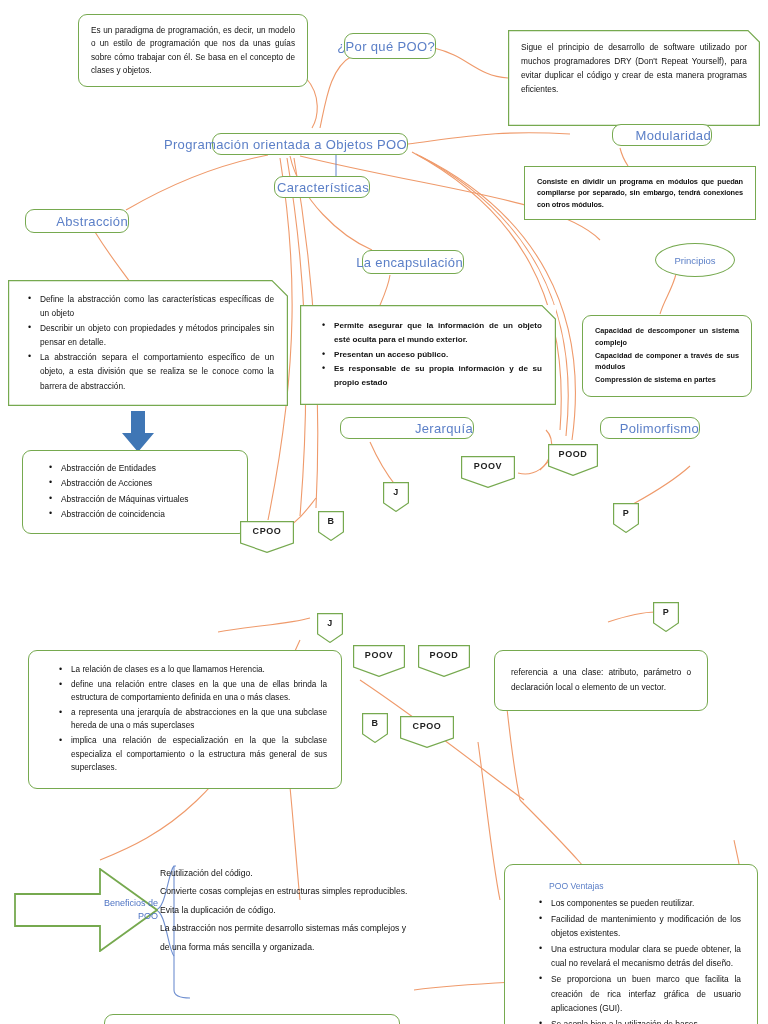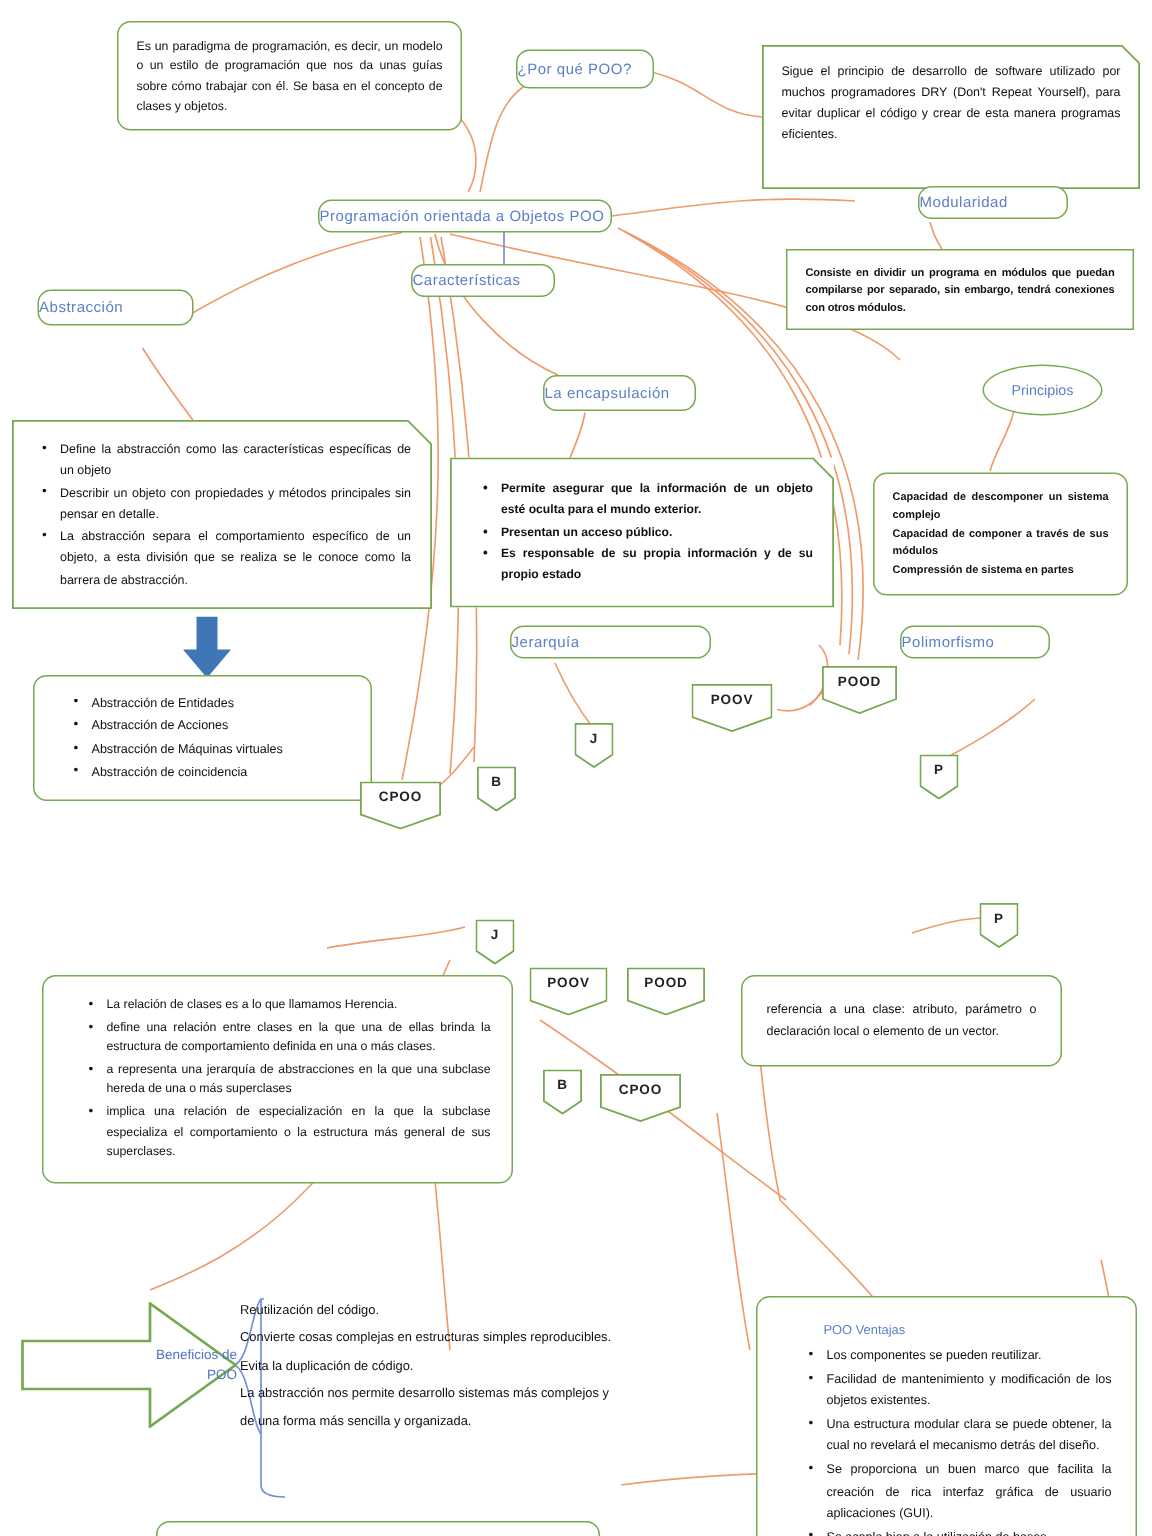--- a/index.html
+++ b/index.html
@@ -5,22 +5,22 @@
   html,body{margin:0;padding:0;background:#ffffff;}
   body{width:768px;height:1024px;position:relative;overflow:hidden;
        font-family:"Liberation Sans",sans-serif;}
   #canvas{position:absolute;left:0;top:0;width:768px;height:1024px;}
   svg.links{position:absolute;left:0;top:0;width:768px;height:1024px;pointer-events:none;}
 
   
   .node{position:absolute;box-sizing:border-box;border:1.2px solid #76a94f;
         background:#ffffff;}
   .node.rounded{border-radius:9px;}
-  .node.title-node{display:flex;align-items:center;justify-content:flex-start;
-        color:#5b7fc7;font-size:10px;letter-spacing:.35px;white-space:nowrap;}
+  .node.title-node{display:flex;align-items:center;justify-content:flex-end;
+        color:#5b7fc7;font-size:13px;letter-spacing:.35px;white-space:nowrap;}
   .node.textbox{padding:9px 12px;color:#111;font-size:8.2px;line-height:1.62;
         text-align:justify;}
   .node.ellipse{border-radius:50%;display:flex;align-items:center;
         justify-content:center;color:#5b7fc7;font-size:9.5px;}
 
   
   .snip{position:absolute;box-sizing:border-box;background:#fff;
         border:0;padding:10px 13px;color:#111;font-size:8.3px;line-height:1.7;
         text-align:justify;}
   .snip .edge{position:absolute;left:0;top:0;width:100%;height:100%;
@@ -143,21 +143,21 @@
   </div>
 
   <div class="node textbox" style="left:524px;top:166px;width:232px;font-size:7.4px;line-height:1.55;font-weight:bold;letter-spacing:-.1px;">
     <span>Consiste en dividir un programa en módulos que puedan compilarse por separado, sin embargo, tendrá conexiones con otros módulos.</span>
   </div>
 
   <div class="node rounded title-node" style="left:274px;top:176px;width:96px;height:22px;">
     <span>Características</span>
   </div>
 
-  <div class="node rounded title-node" style="left:25px;top:193px;width:104px;height:24px;">
+  <div class="node rounded title-node" style="left:25px;top:209px;width:104px;height:24px;">
     <span>Abstracción</span>
   </div>
 
   <div class="snip" style="left:8px;top:280px;width:280px;height:126px;padding:12px 14px 12px 16px;">
     <svg class="edge" viewBox="0 0 280 126" preserveAspectRatio="none">
       <path d="M0.6,0.6 H264 L279.4,16 V125.4 H0.6 Z" fill="none" stroke="#76a94f" stroke-width="1.2"></path>
     </svg>
     <ul class="bul">
       <li>Define la abstracción como las características específicas de un objeto</li>
       <li>Describir un objeto con propiedades y métodos principales sin pensar en detalle.</li>

